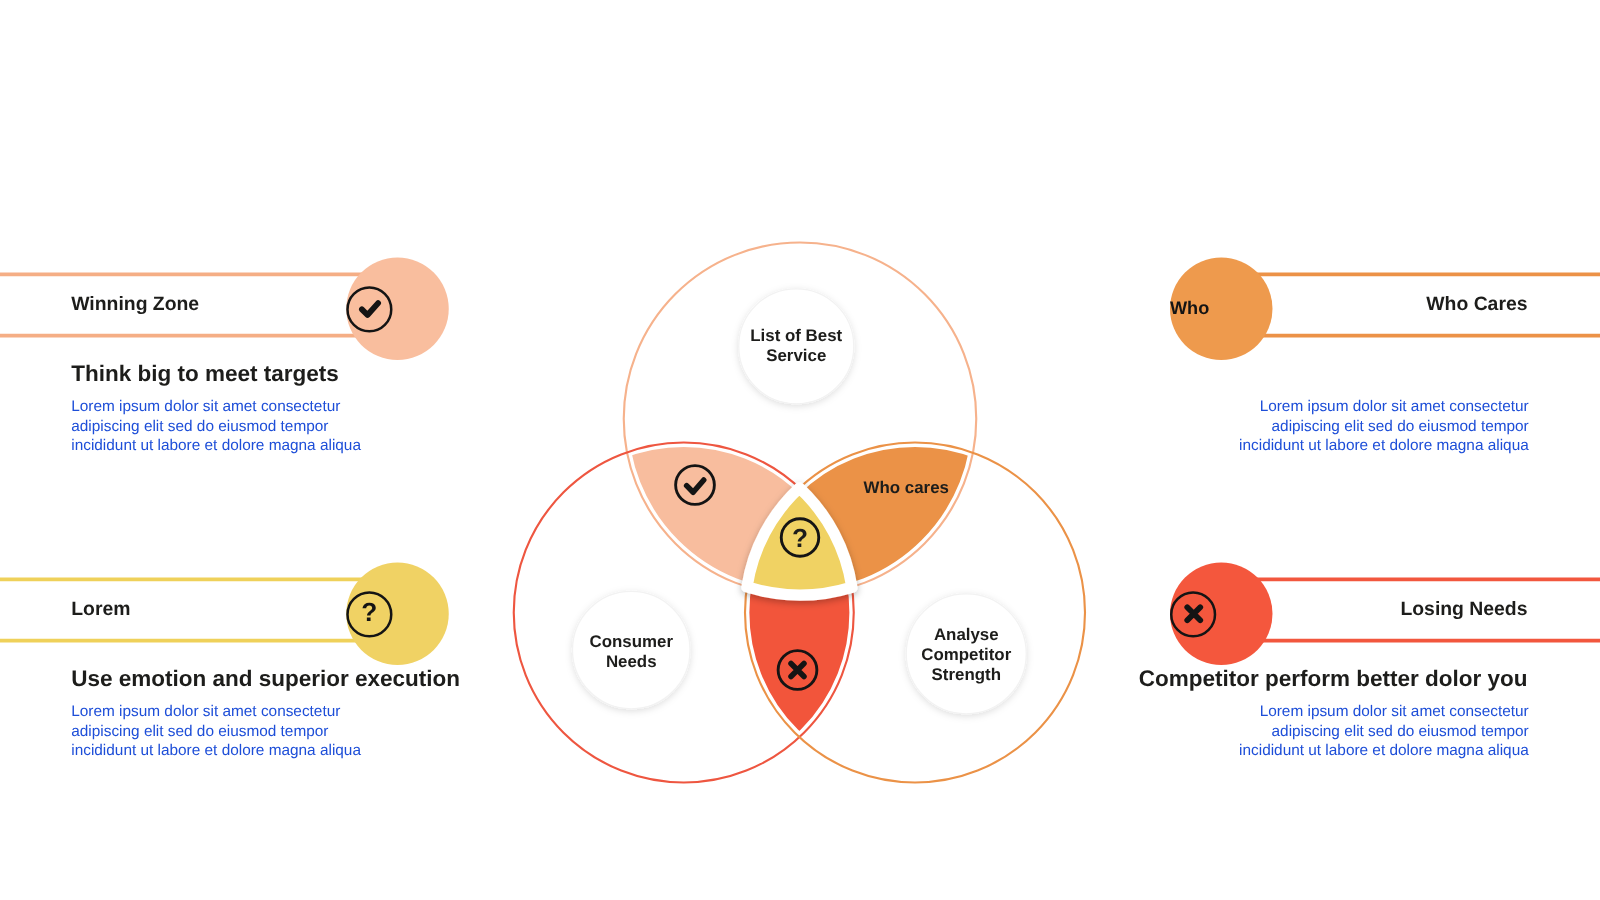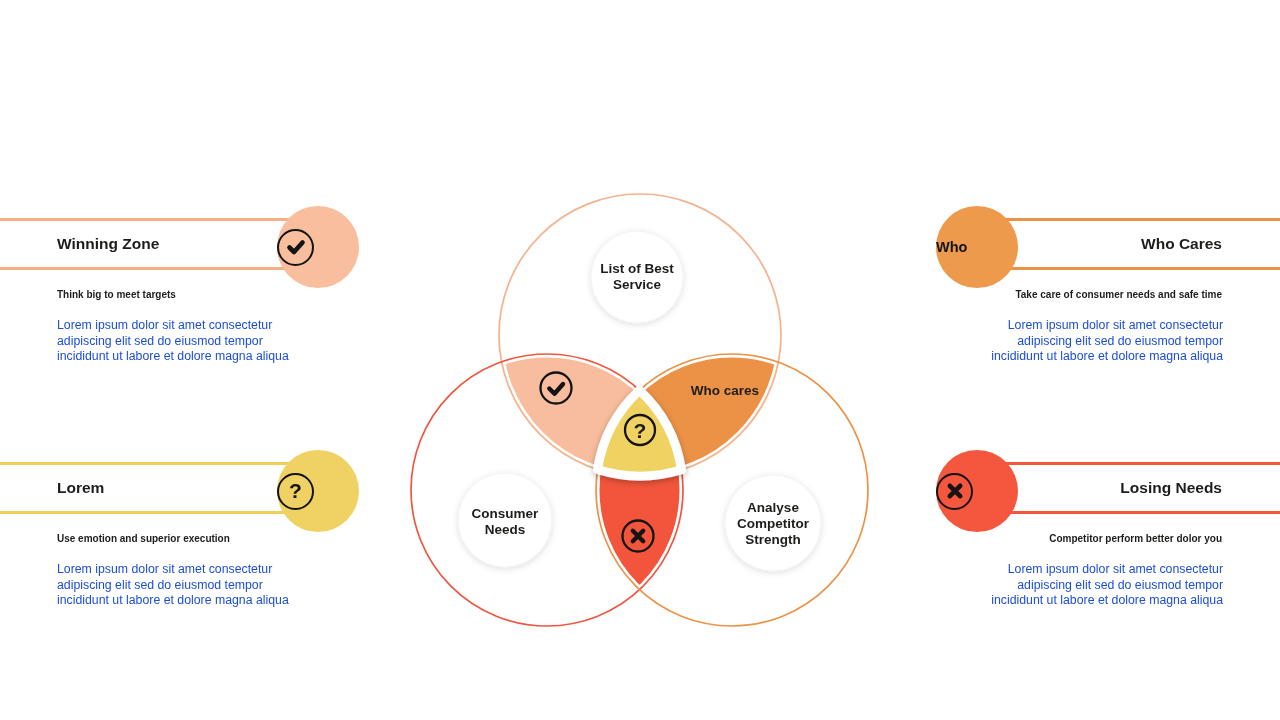--- a/index.html
+++ b/index.html
@@ -29,21 +29,21 @@
   .callout.side-right .badge{left:936px;}
   .icon-ring{
     width:37px;height:37px;border-radius:50%;border:2.4px solid #141414;
     display:flex;align-items:center;justify-content:center;box-sizing:border-box;
   }
   .icon-ring .q{font-size:21px;font-weight:bold;color:#141414;line-height:1;transform:translateY(-1px);}
   .badge .who-label{font-size:14.5px;font-weight:bold;color:#141414;}
   .co-title{position:absolute;top:calc(var(--ty) + 17px);font-size:15.5px;font-weight:bold;text-align:center;}
   .callout.side-left .co-title{left:57px;}
   .callout.side-right .co-title{right:58px;text-align:right;}
-  .co-subtitle{position:absolute;top:calc(var(--ty) + 71px);font-size:10px;font-weight:bold;color:#1d1d1b;}
+  .co-subtitle{position:absolute;top:calc(var(--ty) + 71px);font-size:18px;font-weight:bold;color:#1d1d1b;}
   .callout.side-left .co-subtitle{left:57px;}
   .callout.side-right .co-subtitle{right:58px;text-align:right;}
   .co-body{position:absolute;top:calc(var(--ty) + 100px);font-size:12.3px;line-height:15.6px;color:#1d4ed8;}
   .callout.side-left .co-body{left:57px;text-align:left;}
   .callout.side-right .co-body{right:57px;text-align:right;}
   .co-body div{white-space:nowrap;}
   .c-winning{--ty:218px;--accent:#F5AE85;--badge:#F9BE9E;}
   .c-risky{--ty:462px;--accent:#EFD15A;--badge:#F0D264;}
   .c-who{--ty:218px;--accent:#EC9247;--badge:#EE9A4D;}
   .c-losing{--ty:462px;--accent:#F2573E;--badge:#F4573D;}
@@ -97,21 +97,20 @@
     </div>
   </div>
 
   <div class="callout side-right c-who">
     <div class="rule r-top"></div>
     <div class="rule r-bottom"></div>
     <div class="co-title">Who Cares</div>
     <div class="badge">
       <span class="who-label">Who</span>
     </div>
-    <div class="co-subtitle">Take care of consumer needs and safe time</div>
     <div class="co-body">
       <div>Lorem ipsum dolor sit amet consectetur</div>
       <div>adipiscing elit sed do eiusmod tempor</div>
       <div>incididunt ut labore et dolore magna aliqua</div>
     </div>
   </div>
 
   <div class="callout side-right c-losing">
     <div class="rule r-top"></div>
     <div class="rule r-bottom"></div>

